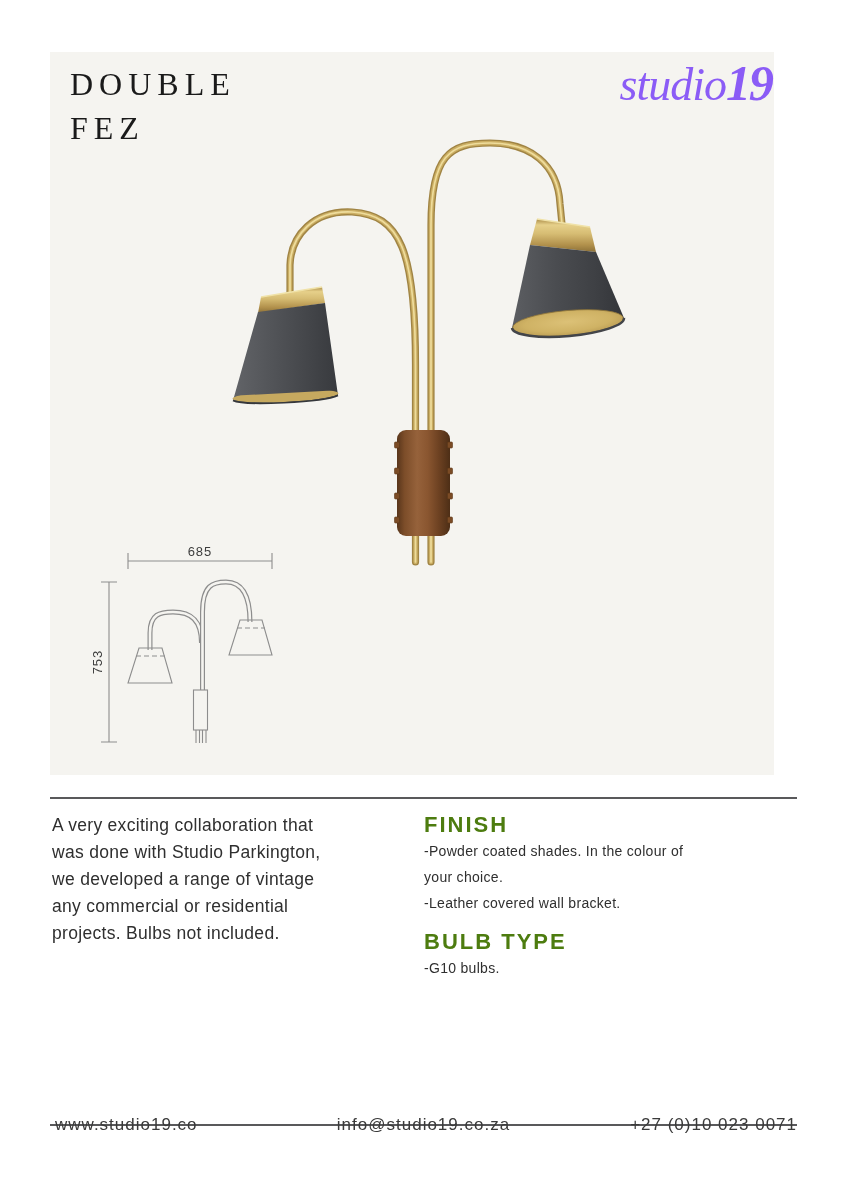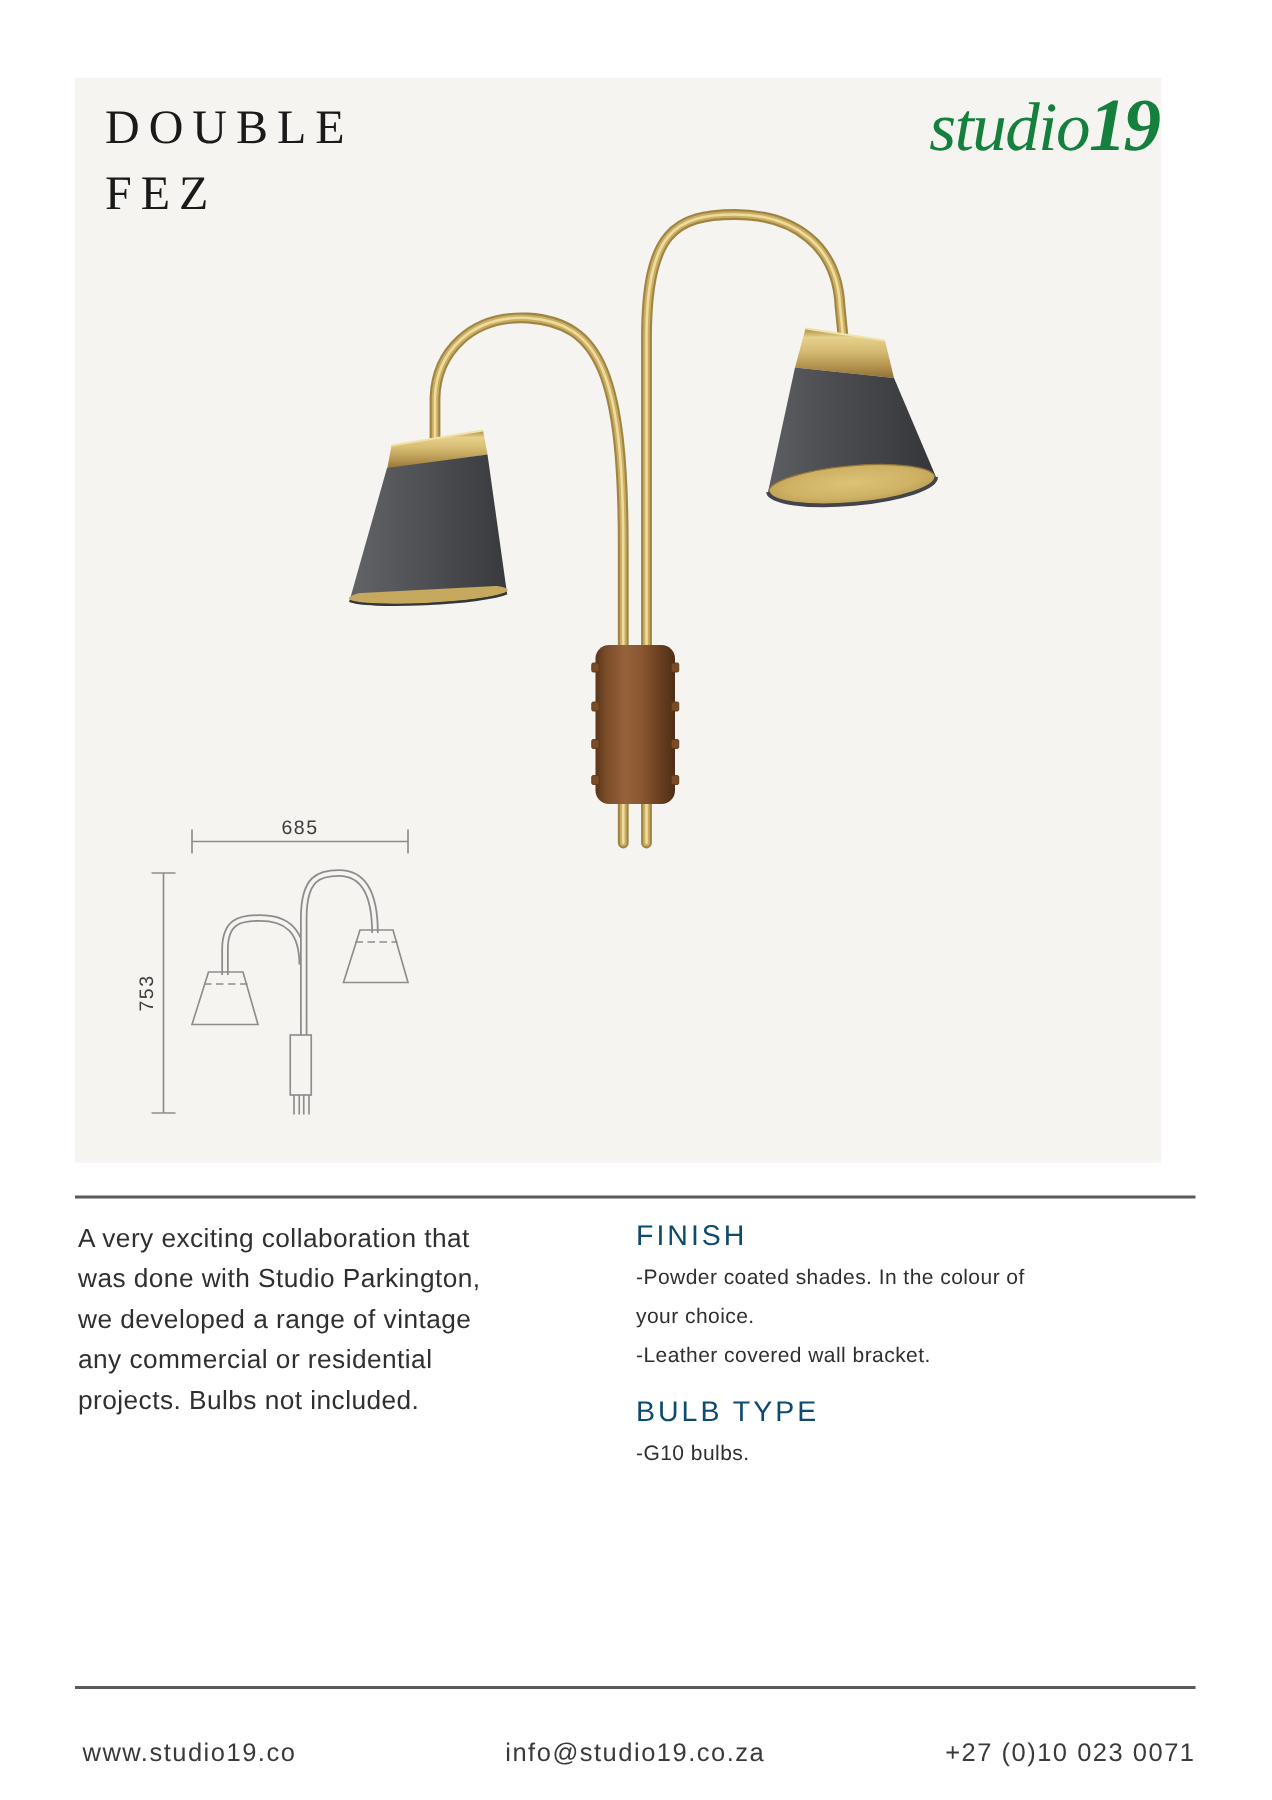--- a/index.html
+++ b/index.html
@@ -6,45 +6,45 @@
   html,body { width:848px; height:1200px; background:#ffffff; position:relative;
               font-family:"Liberation Sans", sans-serif; overflow:hidden; }
 
   
   .panel { position:absolute; left:50px; top:52px; width:724px; height:723px;
            background:#f5f4f0; }
   .title { position:absolute; left:20px; top:10px;
            font-family:"Liberation Serif", serif; font-weight:400;
            font-size:32px; line-height:44px; letter-spacing:6px;
            color:#1a1a1a; }
-  .logo { position:absolute; right:2px; top:2px; color:#15803d;
+  .logo { position:absolute; right:2px; top:2px; color:#8b5cf6;
           font-family:"Liberation Serif", serif; white-space:nowrap; }
   .logo-studio { font-style:italic; font-size:46px; letter-spacing:-1px; }
   .logo-19 { font-style:italic; font-size:50px; font-weight:700; letter-spacing:-2px; }
   svg.panel-art { position:absolute; left:0; top:0; }
 
   
   .rule { position:absolute; left:50px; width:747px; height:2px; background:#59595b; }
   .rule.top { top:797px; }
   .rule.bottom { top:1124px; }
 
   
   .cols { position:absolute; left:52px; top:812px; width:745px; display:flex;justify-content:center; }
   .desc { width:372px; }
   .desc-line { font-size:17.5px; line-height:27px; letter-spacing:0.3px; color:#2f2f2f;
                white-space:nowrap; }
   .specs { flex:1; }
   .spec-group { margin-bottom:13px; }
-  .spec-heading { font-size:19px; font-weight:400; letter-spacing:2px;
-                  line-height:26px; color:#0c4a6e; }
+  .spec-heading { font-size:22px; font-weight:700; letter-spacing:2px;
+                  line-height:26px; color:#4d7c0f; }
   .spec-line { font-size:14px; line-height:26px; letter-spacing:0.3px; color:#2f2f2f; }
   .spec-line.spaced { letter-spacing:2.2px; }
 
   
-  .footer { position:absolute; left:50px; top:1156px; width:747px;
+  .footer { position:absolute; left:50px; top:1112px; width:747px;
             display:grid; grid-template-columns:1fr auto 1fr; align-items:start;
             font-size:17px; letter-spacing:1px; color:#3a3a3a; line-height:26px; }
   .footer .fleft  { justify-self:start; padding-left:5px; }
   .footer .fcenter{ justify-self:center; }
   .footer .fright { justify-self:end; }
 </style>
 </head>
 <body>
 
 <div class="panel">

